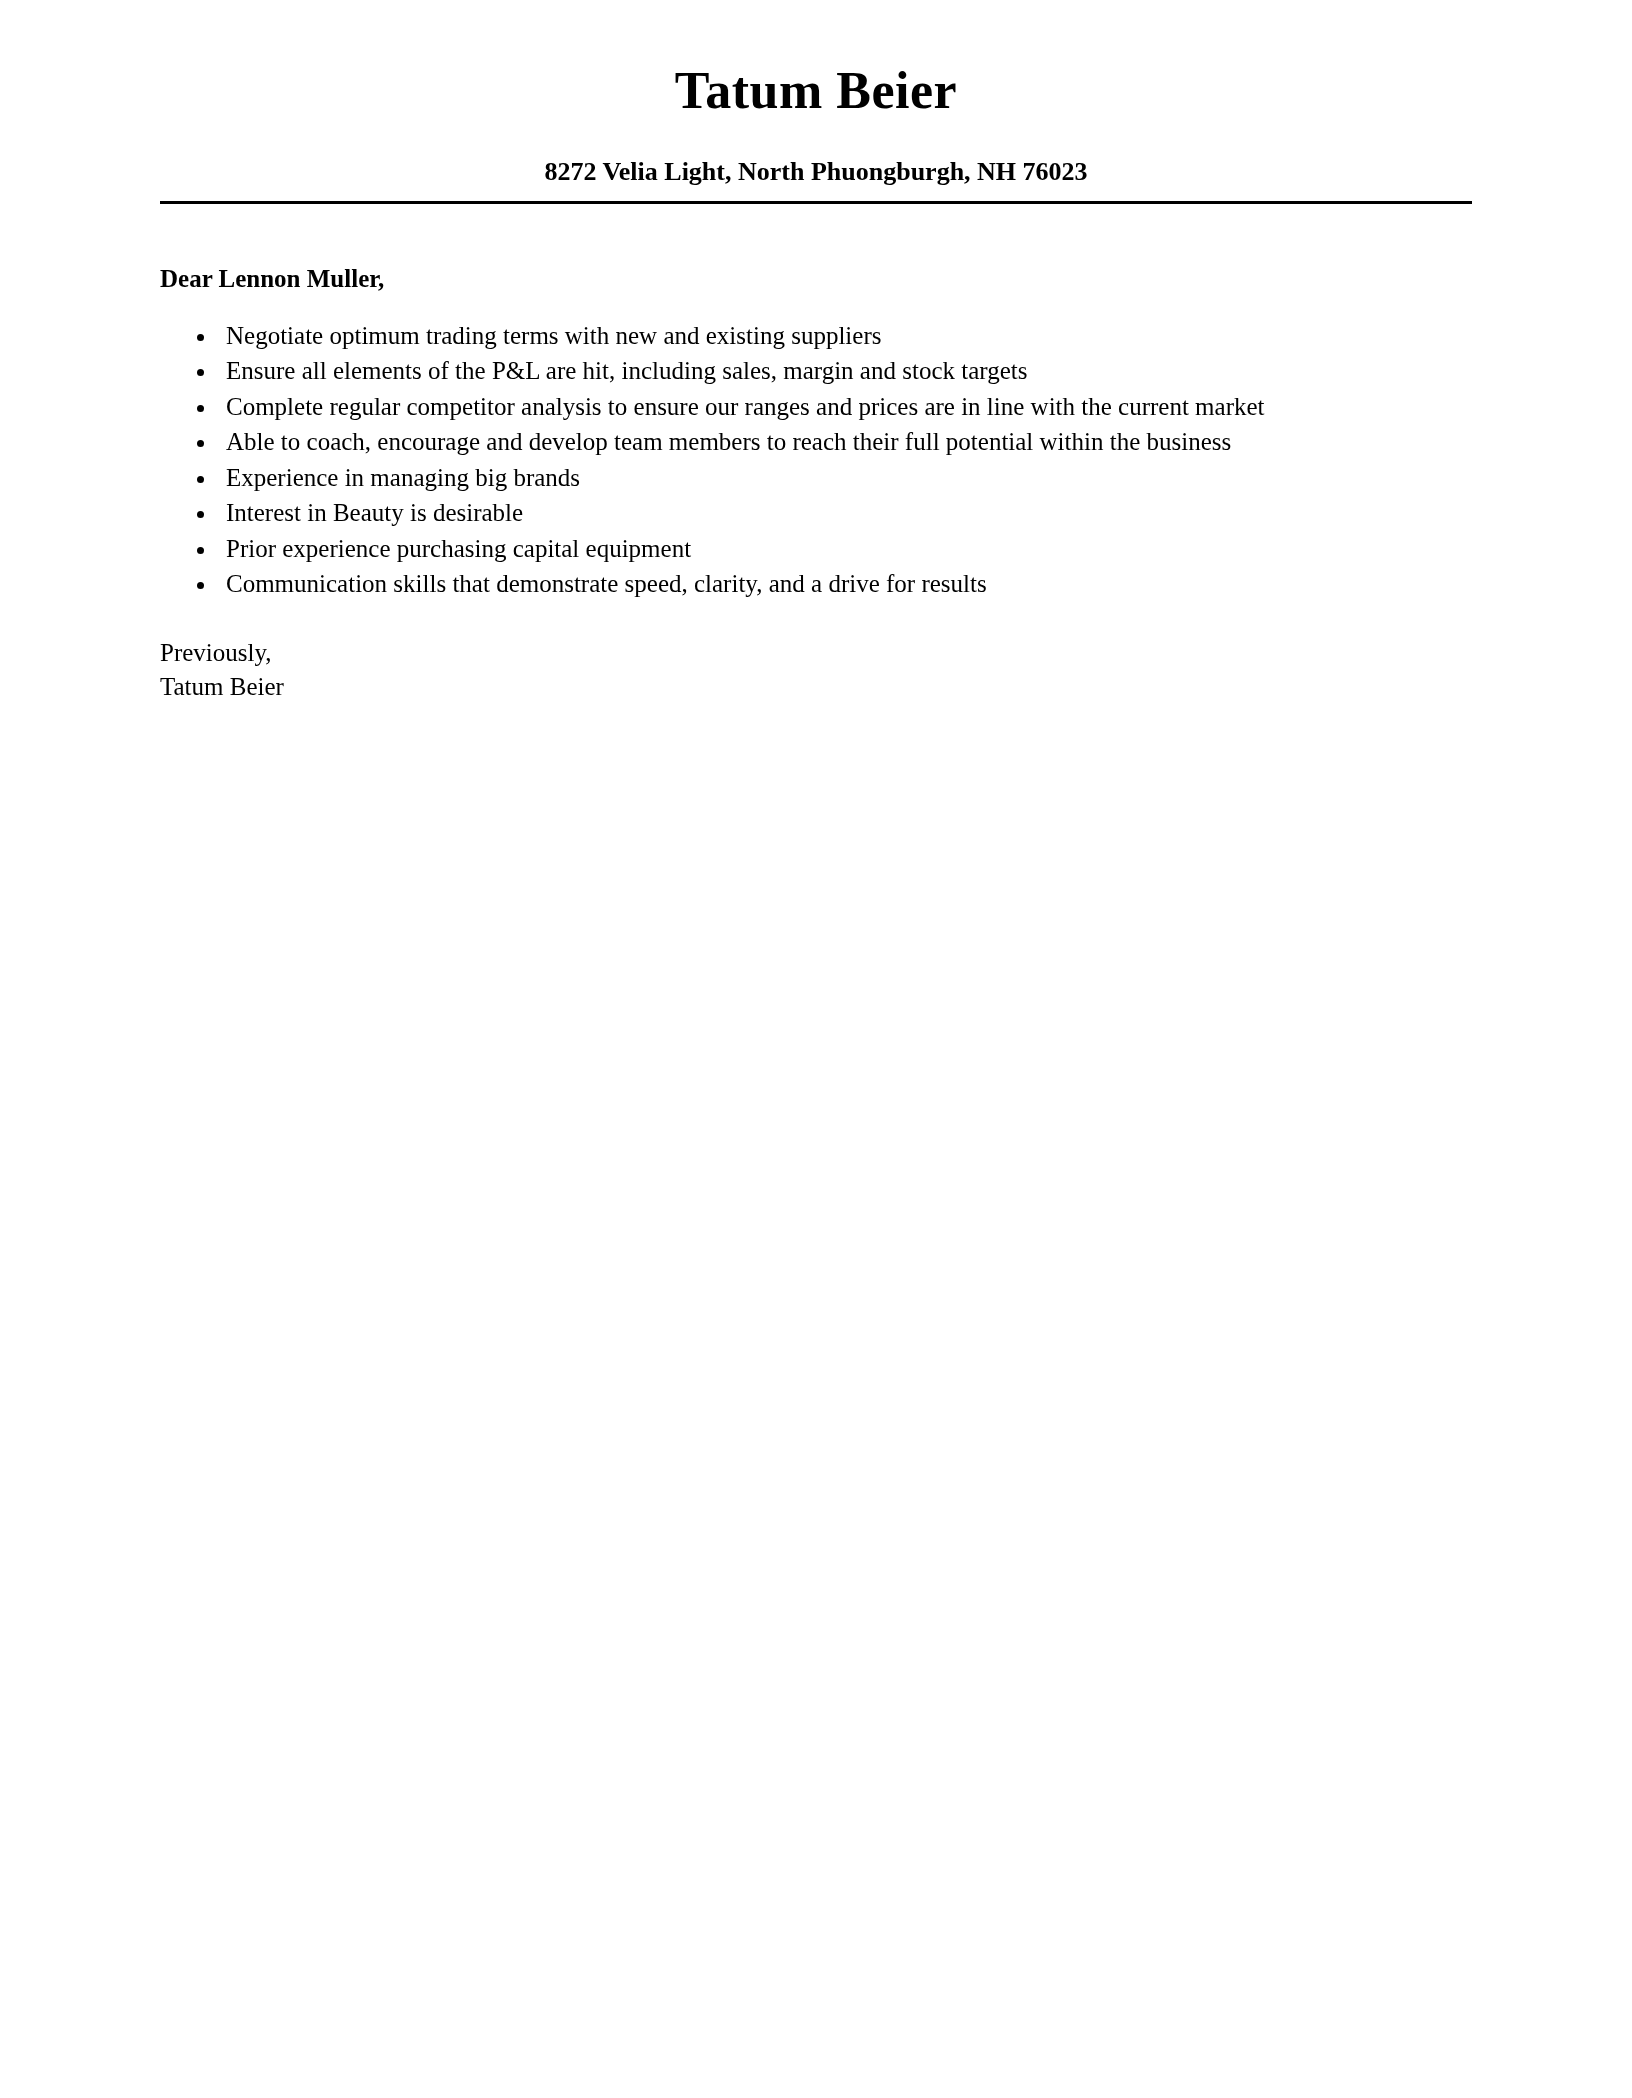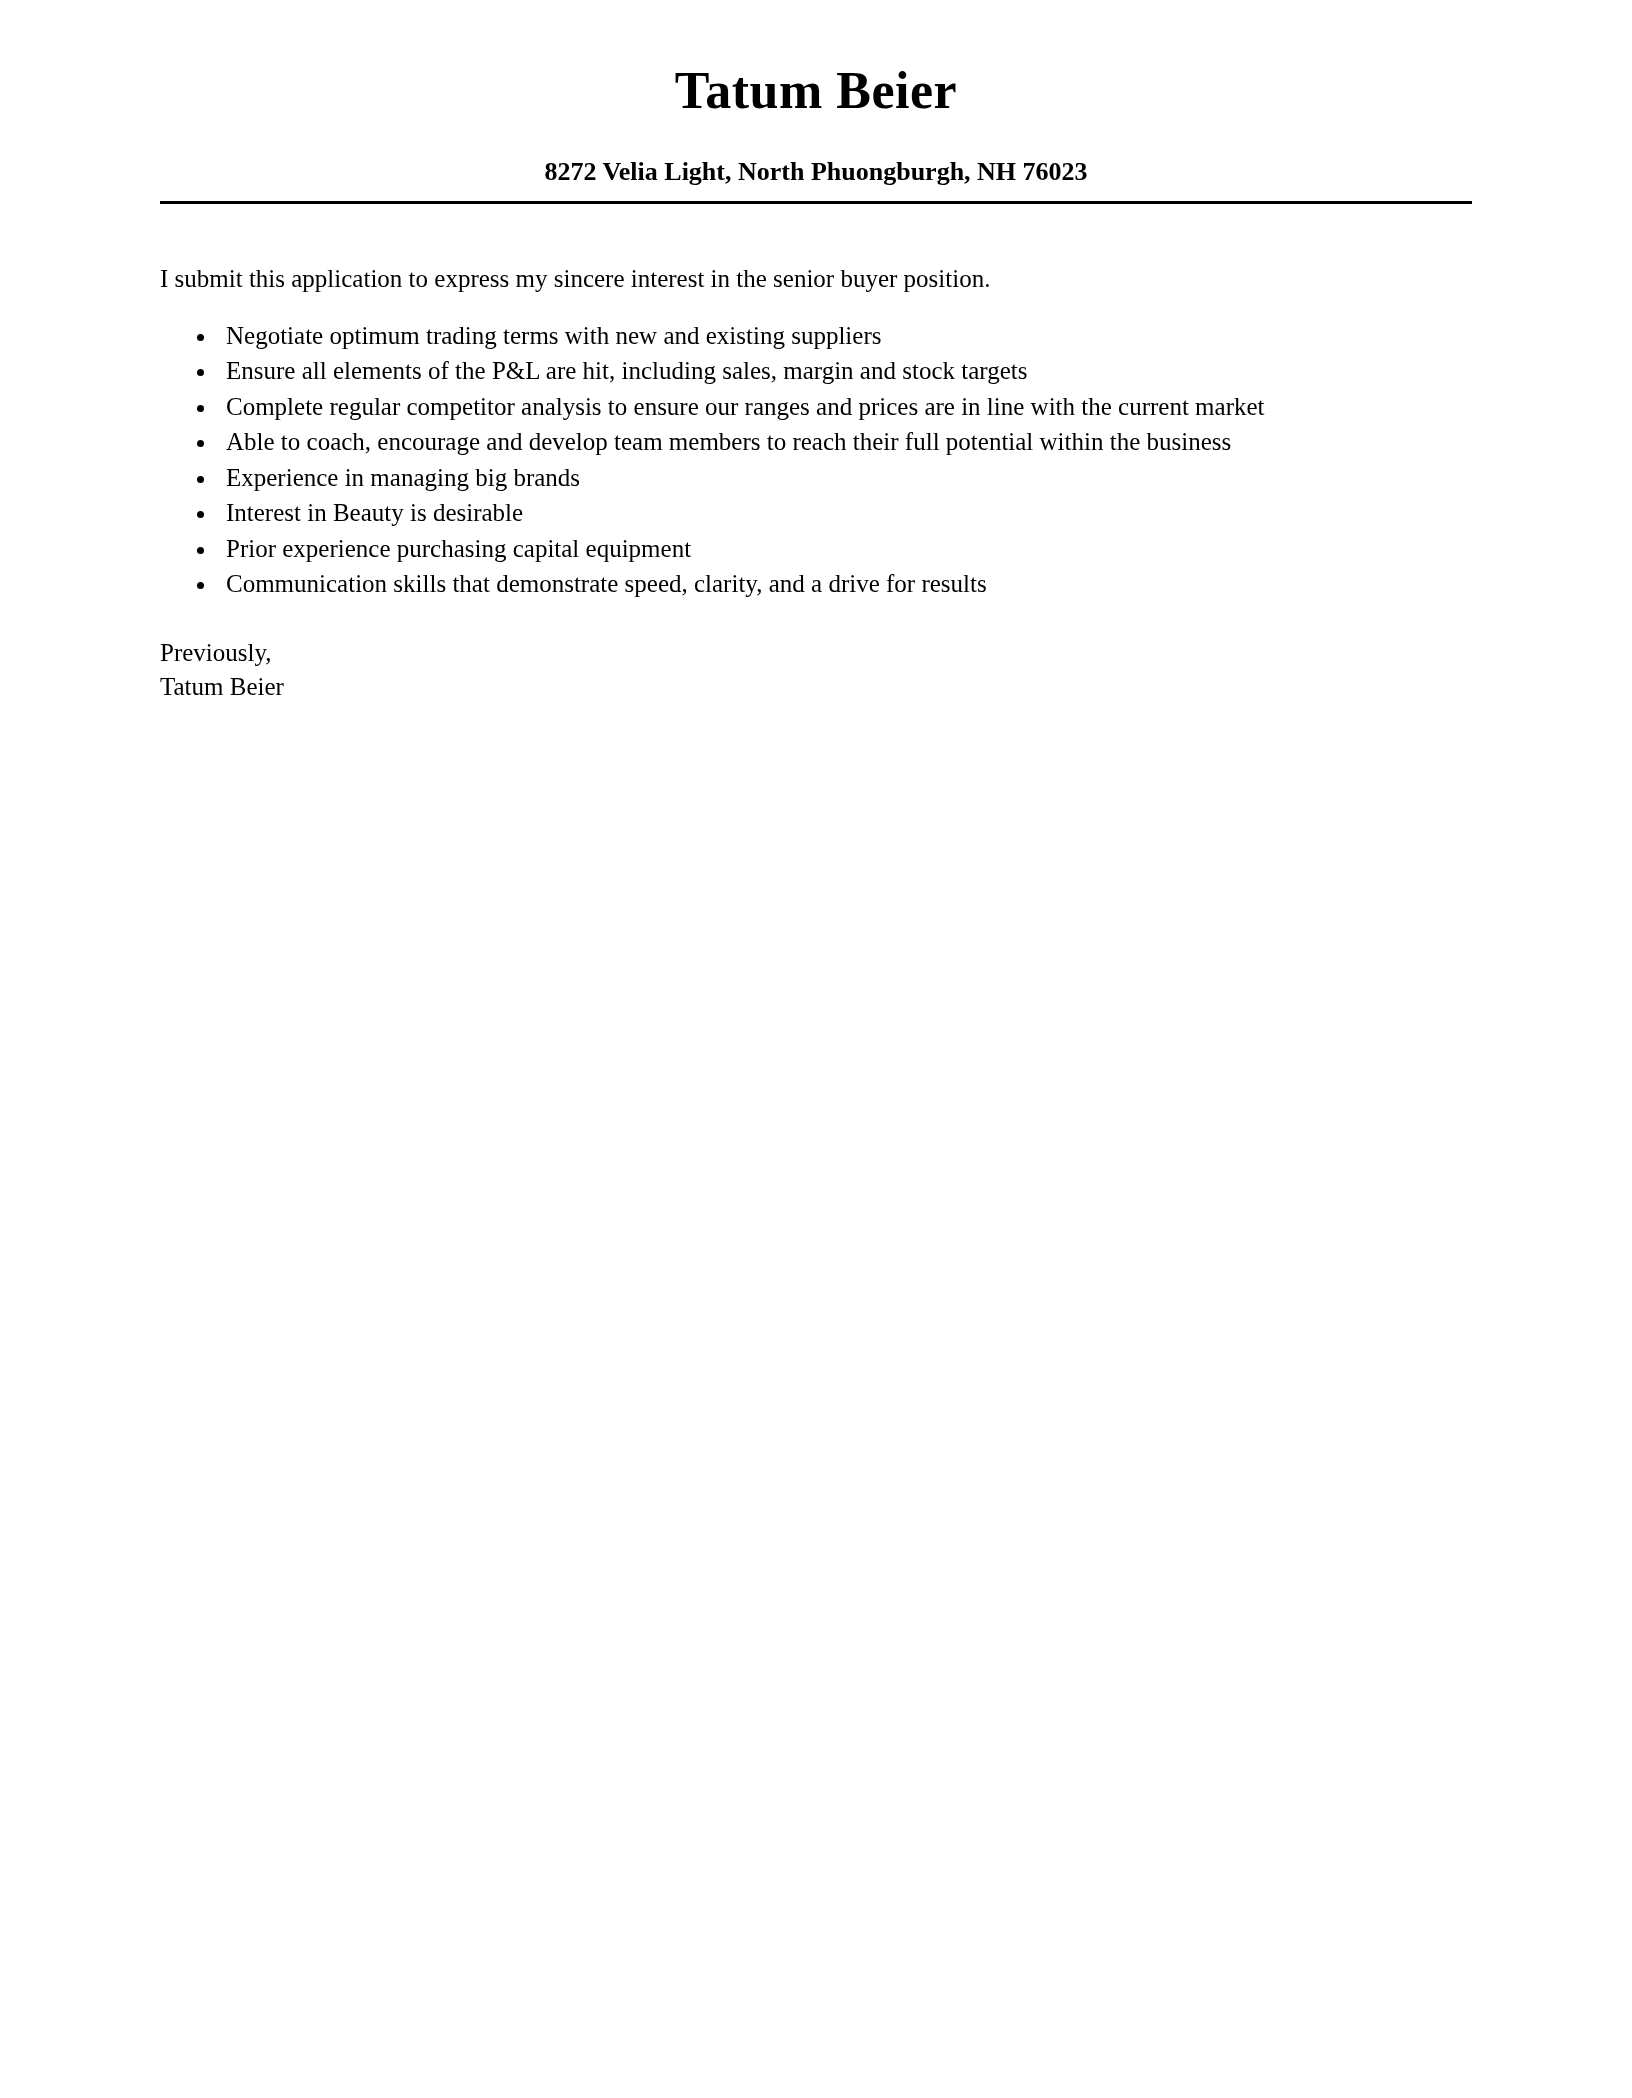--- a/index.html
+++ b/index.html
@@ -82,22 +82,22 @@
 <div class="page">
 
   <div class="letterhead">
     <div class="name">Tatum Beier</div>
     <div class="address">8272 Velia Light, North Phuongburgh, NH 76023</div>
     <hr class="rule">
   </div>
 
   <div class="body-area">
 
+    <p class="salutation">Dear Lennon Muller,</p>
 
-    <p class="para">I submit this application to express my sincere interest in the senior buyer position.</p>
 
 
 
     <ul class="reqs">
       <li>Negotiate optimum trading terms with new and existing suppliers</li>
       <li>Ensure all elements of the P&amp;L are hit, including sales, margin and stock targets</li>
       <li>Complete regular competitor analysis to ensure our ranges and prices are in line with the current market</li>
       <li>Able to coach, encourage and develop team members to reach their full potential within the business</li>
       <li>Experience in managing big brands</li>
       <li>Interest in Beauty is desirable</li>

